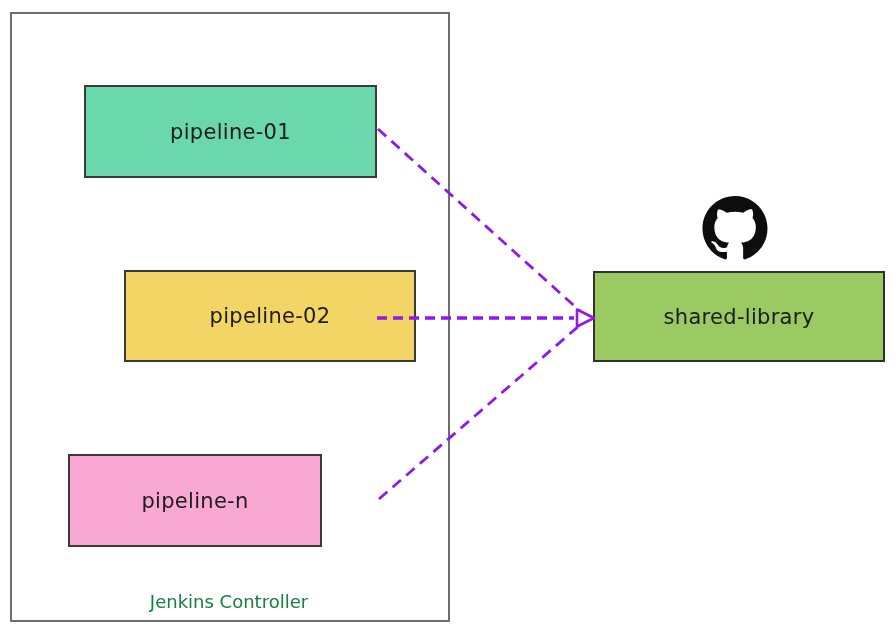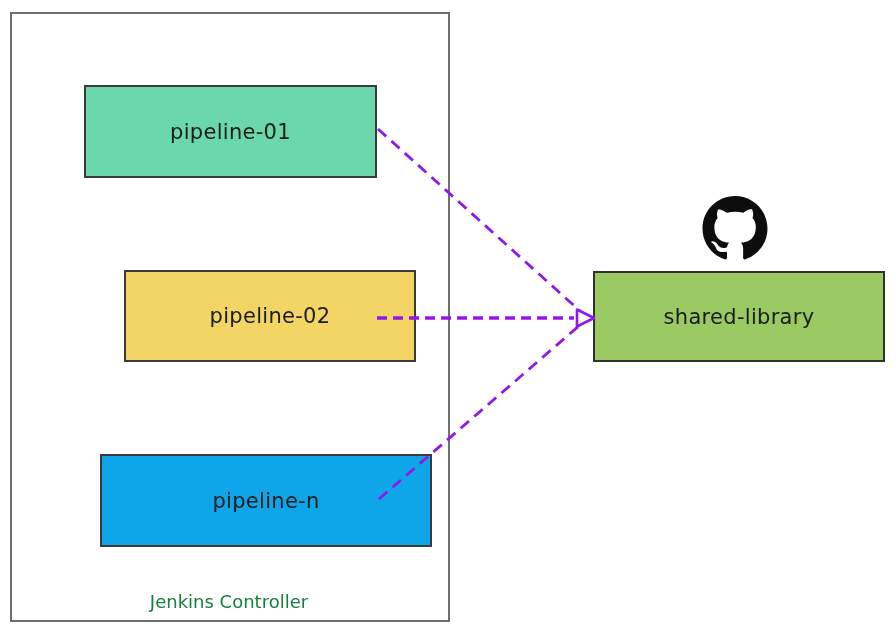--- a/index.html
+++ b/index.html
@@ -38,22 +38,22 @@
   .node-pipeline-01 {
     left: 84px; top: 85px; width: 293px; height: 93px;
     background: #6bd7ac;
   }
   .node-pipeline-02 {
     left: 84px; top: 270px; width: 292px; height: 92px;
     background: #f3d566;
     margin-left: 40px;
   }
   .node-pipeline-n {
-    left: 100px; top: 454px; width: 332px; height: 93px;
-    background: #0ea5e9;
+    left: 68px; top: 454px; width: 254px; height: 93px;
+    background: #f9a8d4;
   }
   .node-shared-library {
     left: 593px; top: 271px; width: 292px; height: 91px;
     background: #9bca63;
     border-color: #313131;
   }
   .controller-label {
     position: absolute;
     left: 10px;
     top: 591px;

